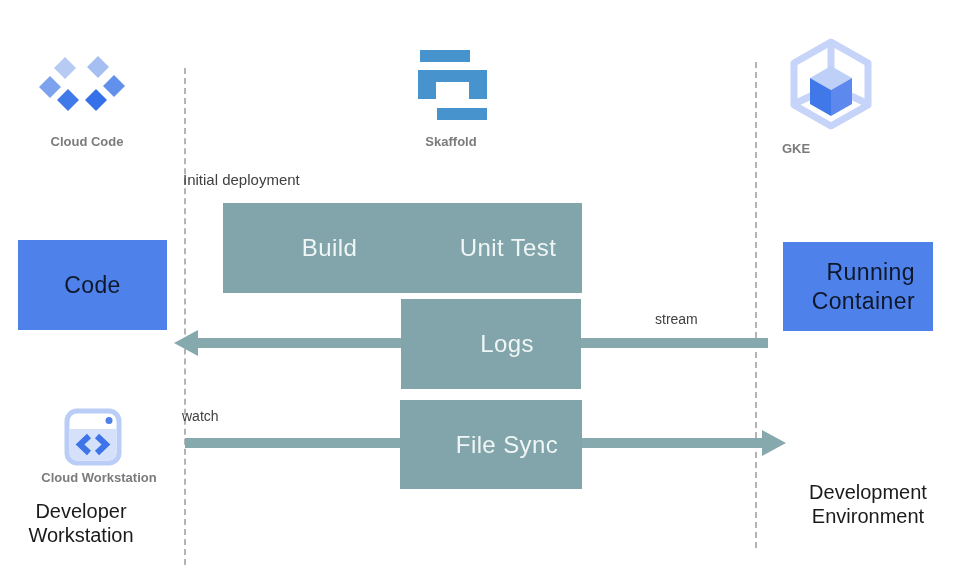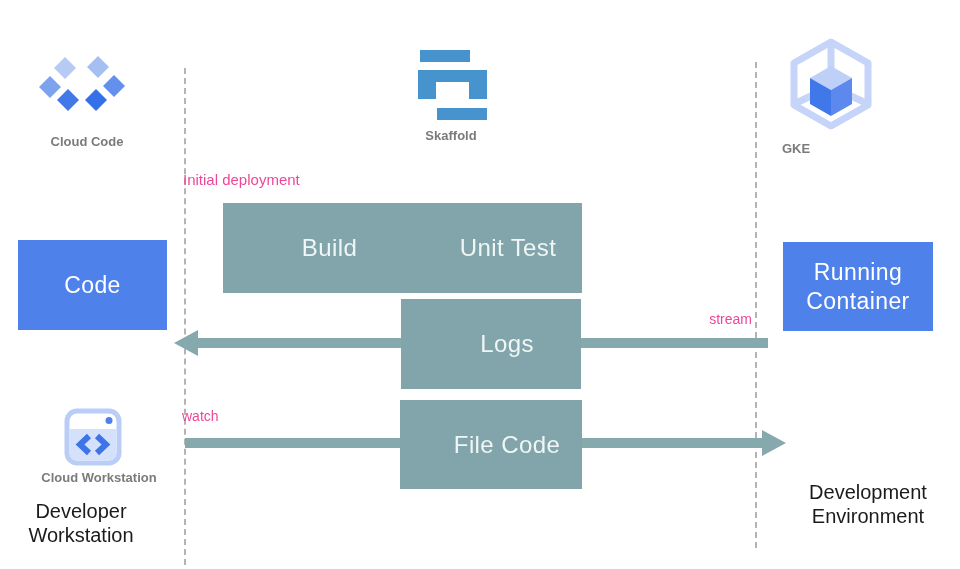--- a/index.html
+++ b/index.html
@@ -7,26 +7,26 @@
     position:relative;width:960px;height:569px;background:#ffffff;
     font-family:"Liberation Sans",sans-serif;overflow:hidden;
   }
   .dash{position:absolute;width:0;border-left:2px dashed #b4b4b4;z-index:0;}
   .abs{position:absolute;}
   .box{
     position:absolute;display:flex;align-items:center;justify-content:center;
     text-align:center;z-index:2;letter-spacing:.4px;
   }
   .box.teal{background:#81a5ab;color:#f0f5f5;font-size:24px;font-weight:400;padding-left:32px;}
-  .box.blue{background:#4e82ea;color:#ffffff;font-size:23px;font-weight:400;line-height:1.25;}
+  .box.blue{background:#4e82ea;color:#0f172a;font-size:23px;font-weight:400;line-height:1.25;}
   .icon-label{
     position:absolute;color:#7b7b7b;font-size:13px;font-weight:bold;
     text-align:center;z-index:3;
   }
-  .annot{position:absolute;color:#ec4899;font-size:14px;z-index:3;}
+  .annot{position:absolute;color:#404040;font-size:14px;z-index:3;}
   .caption{
     position:absolute;color:#1b1b1b;font-size:20px;line-height:1.22;
     text-align:center;z-index:3;
   }
   .shaft{position:absolute;height:10px;background:#86a9ae;z-index:1;}
   .head{position:absolute;width:0;height:0;z-index:1;}
   .head.left{border-top:13px solid transparent;border-bottom:13px solid transparent;border-right:24px solid #86a9ae;}
   .head.right{border-top:13px solid transparent;border-bottom:13px solid transparent;border-left:24px solid #86a9ae;}
 </style>
 </head>
@@ -47,60 +47,60 @@
   </svg>
   <div class="icon-label" style="left:27px;top:134px;width:120px;">Cloud Code</div>
 
   <svg class="abs" style="left:417px;top:49px;z-index:3;" width="72" height="72" viewBox="0 0 72 72">
     <g fill="#4793cd">
       <rect x="3" y="1" width="50" height="12"></rect>
       <path d="M1 21 H70 V50 H52 V33 H19 V50 H1 Z"></path>
       <rect x="20" y="59" width="50" height="12"></rect>
     </g>
   </svg>
-  <div class="icon-label" style="left:391px;top:128px;width:120px;">Skaffold</div>
+  <div class="icon-label" style="left:391px;top:134px;width:120px;">Skaffold</div>
 
   <svg class="abs" style="left:786px;top:38px;z-index:3;" width="90" height="92" viewBox="0 0 90 92">
     <g stroke="#c5d4f8" stroke-width="7" fill="none" stroke-linejoin="round" stroke-linecap="round">
       <path d="M45 4 L82 25 V67 L45 88 L8 67 V25 Z"></path>
       <path d="M45 7 V30"></path>
       <path d="M10 65 L25 58"></path>
       <path d="M80 65 L65 58"></path>
     </g>
     <path d="M45 28 L66 40 L45 52 L24 40 Z" fill="#bed0f7"></path>
     <path d="M24 40 L45 52 L45 78 L24 66 Z" fill="#4078e9"></path>
     <path d="M66 40 L45 52 L45 78 L66 66 Z" fill="#5d89ee"></path>
   </svg>
   <div class="icon-label" style="left:736px;top:141px;width:120px;">GKE</div>
 
   <div class="annot" style="left:183px;top:171px;font-size:15px;">Initial deployment</div>
 
   <div class="box blue" style="left:18px;top:240px;width:149px;height:90px;">
     <span>Code</span>
   </div>
-  <div class="box blue" style="left:783px;top:242px;width:150px;height:89px;padding:0 18px;box-sizing:border-box;">
+  <div class="box blue" style="left:783px;top:242px;width:150px;height:89px;padding:0 18px;box-sizing:border-box;text-align:right;">
     <span>Running Container</span>
   </div>
 
   <div class="box teal" style="left:223px;top:203px;width:149px;height:90px;">
     <span>Build</span>
   </div>
   <div class="box teal" style="left:402px;top:203px;width:148px;height:90px;">
     <span>Unit Test</span>
   </div>
   <div class="box teal" style="left:401px;top:299px;width:148px;height:90px;">
     <span>Logs</span>
   </div>
   <div class="box teal" style="left:400px;top:400px;width:150px;height:89px;">
-    <span>File Code</span>
+    <span>File Sync</span>
   </div>
 
   <div class="shaft" style="left:196px;top:338px;width:572px;"></div>
   <div class="head left" style="left:174px;top:330px;"></div>
-  <div class="annot" style="left:655px;top:311px;width:97px;text-align:right;">stream</div>
+  <div class="annot" style="left:655px;top:311px;width:97px;text-align:left;">stream</div>
 
   <div class="shaft" style="left:185px;top:438px;width:577px;"></div>
   <div class="head right" style="left:762px;top:430px;"></div>
   <div class="annot" style="left:182px;top:408px;">watch</div>
 
   <svg class="abs" style="left:64px;top:408px;z-index:3;" width="58" height="58" viewBox="0 0 58 58">
     <rect x="3" y="3" width="52" height="52" rx="10" fill="#ffffff" stroke="#b9cdf6" stroke-width="5"></rect>
     <path d="M5.5 21 H52.5 V44 Q52.5 52.5 44 52.5 H14 Q5.5 52.5 5.5 44 Z" fill="#d5e1fa"></path>
     <circle cx="45" cy="12.5" r="3.5" fill="#4d80e8"></circle>
     <path d="M25 28 L16 36.5 L25 45" stroke="#3d74e8" stroke-width="6" fill="none"></path>

